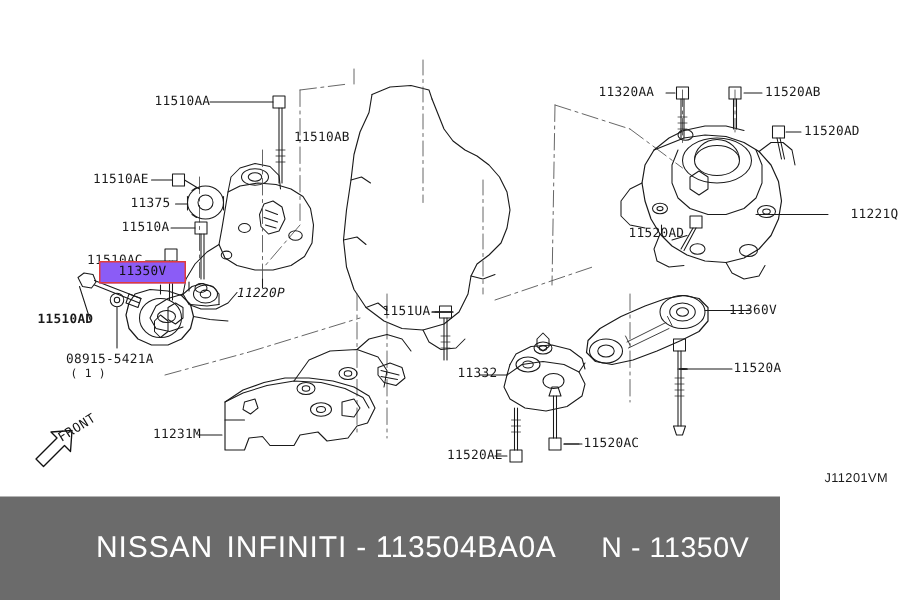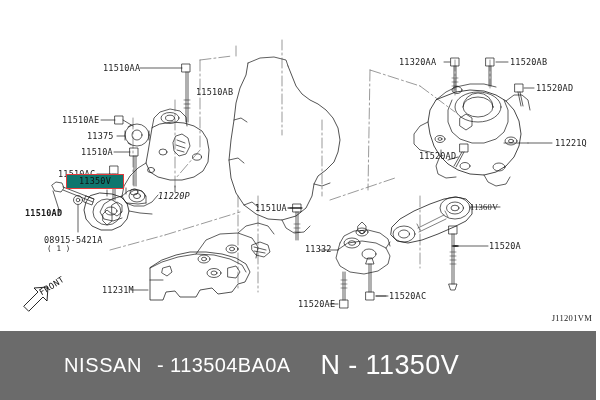--- a/index.html
+++ b/index.html
@@ -24,56 +24,56 @@
     color:#1a1a1a;
     white-space:nowrap;
     letter-spacing:.2px;
     line-height:1.05;
   }
   .label.sub{font-size:7.5px;}
 
   
   .highlight{
     position:absolute;
-    background:#0f766e;
+    background:#8b5cf6;
     border:1px solid #e23b3b;
     box-sizing:border-box;
     display:flex;align-items:center;justify-content:center;
   }
   .highlight .label{
     position:static;
     color:#111;
     font-size:8.5px;
   }
 
   
   .drawing-no{
     position:absolute;
     right:8px;top:313px;
-    font-family:Liberation Serif, serif;
+    font-family:Liberation Sans, sans-serif;
     font-size:8.5px;
     color:#1a1a1a;
     letter-spacing:.3px;
   }
 
   
   .front-text{
     position:absolute;
     left:40px;top:288px;
     font-family:"DejaVu Sans Mono","Liberation Mono",monospace;
     font-size:8.5px;
     color:#111;
     transform:rotate(-32deg);
     transform-origin:left center;
     letter-spacing:.4px;
   }
 
   
   #footer{
-    position:absolute;left:0;top:331px;width:596px;height:69px;
+    position:absolute;left:0;top:331px;width:520px;height:69px;
     background:#6b6b6b;
     display:flex;align-items:center;
   }
   #footer-inner{
     display:flex;align-items:center;
     margin-left:64px;
     color:#ffffff;
   }
   .brand{
     font-family:"Liberation Sans","DejaVu Sans",sans-serif;
@@ -83,21 +83,21 @@
   }
   .brand-sep{width:9px;}
   .partno{
     font-family:Liberation Sans, sans-serif;
     font-size:20px;
     letter-spacing:.4px;
     white-space:nowrap;
   }
   .focusno{
     font-family:"Liberation Sans","DejaVu Sans",sans-serif;
-    font-size:27px;
+    font-size:19px;
     letter-spacing:.4px;
     white-space:nowrap;
     margin-left:30px;
   }
 </style>
 </head>
 <body>
 
 <div id="root">
 
@@ -383,39 +383,40 @@
     <div class="label" style="left:58px;top:170px;">11510AC</div>
     <div class="label" style="left:25px;top:209px;font-weight:bold;">11510AD</div>
     <div class="label" style="left:44px;top:236px;">08915-5421A</div>
     <div class="label sub" style="left:47px;top:245px;">( 1 )</div>
     <div class="label" style="left:158px;top:192px;font-style:italic;">11220P</div>
     <div class="label" style="left:102px;top:286px;">11231M</div>
     <div class="label" style="left:255px;top:204px;">1151UA</div>
     <div class="label" style="left:305px;top:245px;">11332</div>
     <div class="label" style="left:298px;top:300px;">11520AE</div>
     <div class="label" style="left:389px;top:292px;">11520AC</div>
-    <div class="label" style="left:470px;top:203px;font-family:Liberation Serif, serif;">11360V</div>
+    <div class="label" style="left:486px;top:203px;">11360V</div>
     <div class="label" style="left:489px;top:242px;">11520A</div>
     <div class="label" style="left:399px;top:58px;">11320AA</div>
     <div class="label" style="left:510px;top:58px;">11520AB</div>
     <div class="label" style="left:536px;top:84px;">11520AD</div>
     <div class="label" style="left:419px;top:152px;">11520AD</div>
-    <div class="label" style="left:555px;top:139px;">11221Q</div>
+    <div class="label" style="left:567px;top:139px;">11221Q</div>
 
     <div class="highlight" style="left:66px;top:174px;width:58px;height:15px;">
       <span class="label">11350V</span>
     </div>
 
     <div class="front-text">FRONT</div>
 
     <div class="drawing-no">J11201VM</div>
   </div>
 
   <div id="footer">
     <div id="footer-inner">
       <span class="brand">NISSAN</span>
       <span class="brand-sep"></span>
+      <span class="brand">INFINITI</span>
       <span class="partno" style="margin-left:6px;">- 113504BA0A</span>
       <span class="focusno">N - 11350V</span>
     </div>
   </div>
 
 </div>
 
 </body></html>

